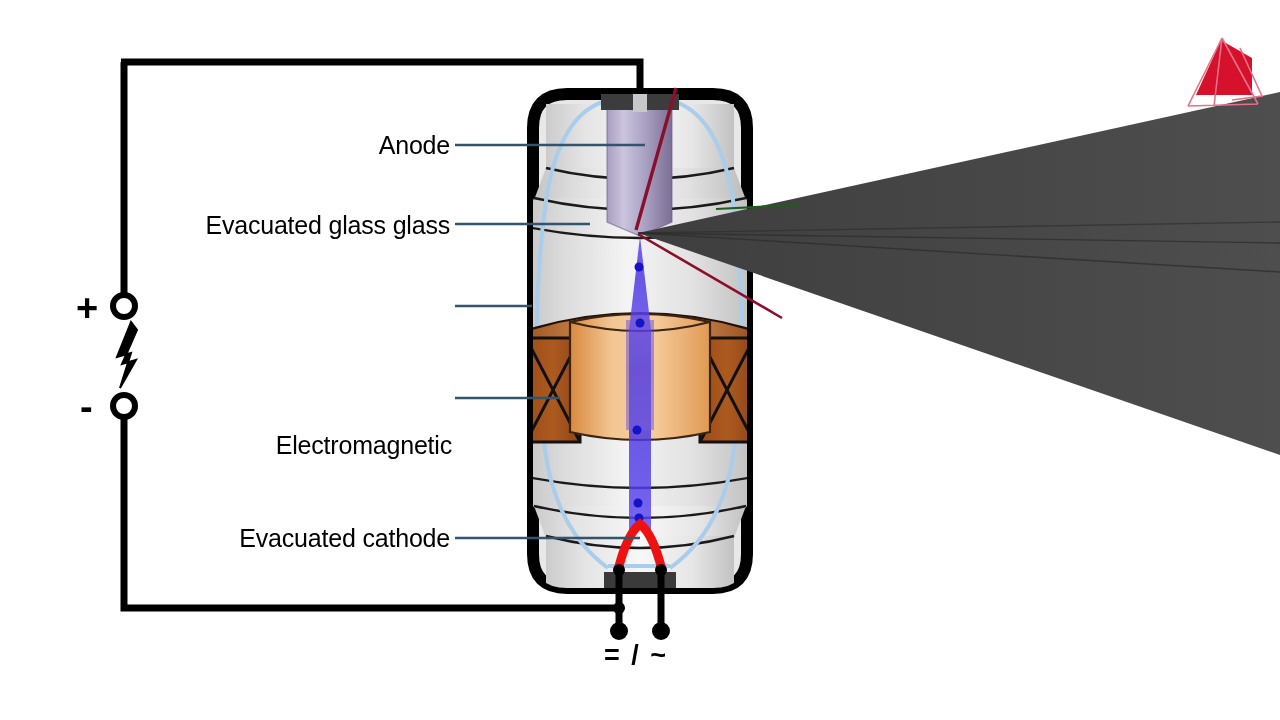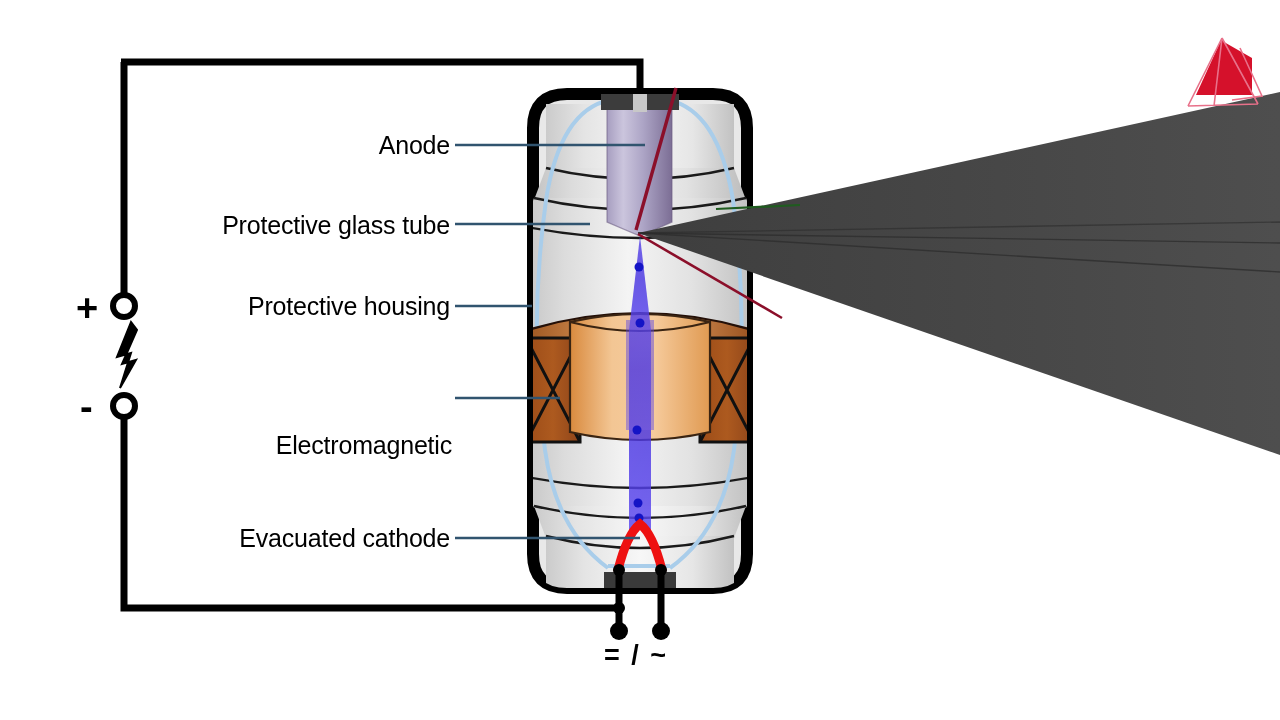--- a/index.html
+++ b/index.html
@@ -257,23 +257,22 @@
       <path d="M 1222 38 L 1196 95 L 1248 95 Z" fill="#d5112b"></path>
       <path d="M 1224 42 L 1252 58 L 1252 95 L 1224 95 Z" fill="#d5112b"></path>
       <path d="M 1222 38 L 1188 106 M 1222 38 L 1214 106 M 1222 38 L 1258 104 M 1188 106 L 1258 104" fill="none" stroke="#e8718a" stroke-width="1.6"></path>
       <path d="M 1240 48 L 1262 96 L 1232 100" fill="none" stroke="#e8718a" stroke-width="1.6"></path>
     </g>
 
   </svg>
 
   <div class="lbl right" id="label-anode">Anode</div>
 
-  <div class="lbl right" id="label-glass">Protective glass tube</div>
-
-  <div class="lbl right" id="label-housing">Protective housing</div>
+  <div class="lbl right" id="label-glass">Evacuated glass glass</div>
+
 
   <div class="lbl right" id="label-lens">
     <div>Electromagnetic</div>
   </div>
 
   <div class="lbl right" id="label-cathode">Evacuated cathode</div>
 
   <div class="sign" id="label-plus">+</div>
 
   <div class="sign" id="label-minus">-</div>

